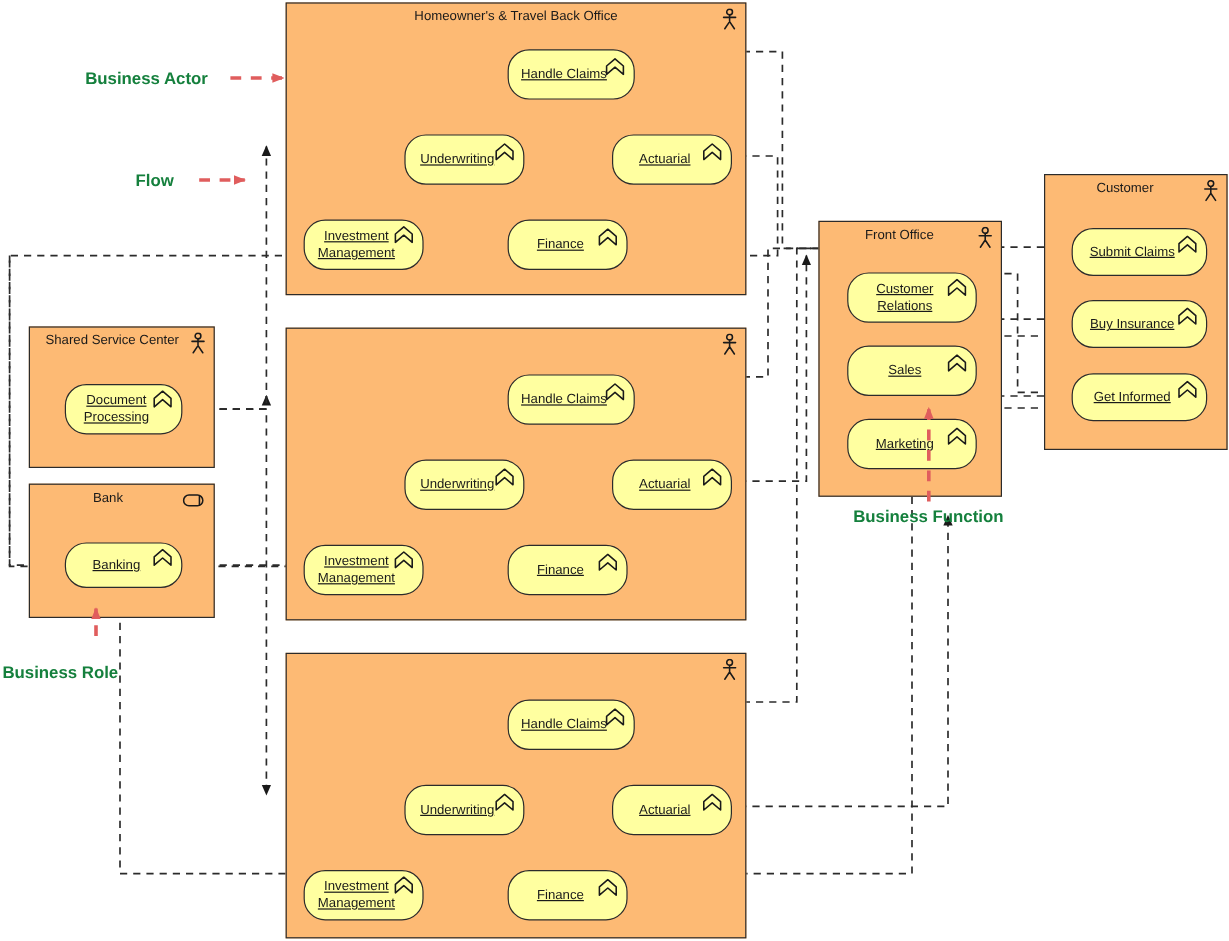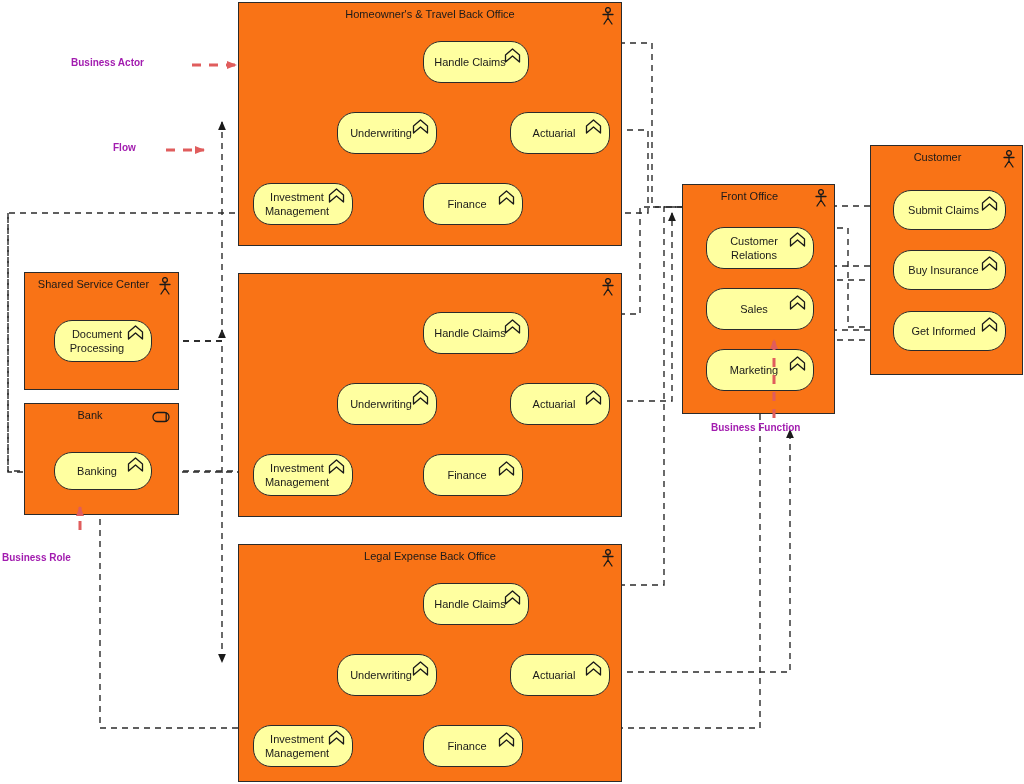--- a/index.html
+++ b/index.html
@@ -5,42 +5,42 @@
   html,body{margin:0;padding:0;background:#ffffff;}
   body{width:1024px;height:784px;position:relative;overflow:hidden;
        font-family:"Liberation Sans","DejaVu Sans",sans-serif;}
   #stage{position:absolute;left:0;top:0;width:1024px;height:784px;}
   svg.layer{position:absolute;left:0;top:0;width:1024px;height:784px;pointer-events:none;}
   svg.layer.below{z-index:1;}
   svg.layer.above{z-index:3;}
   .node{position:absolute;z-index:2;box-sizing:border-box;}
   
   .container{
-    background:#f97316;border:1px solid #2b2b2b;
+    background:#fdba74;border:1px solid #2b2b2b;
   }
   .container > .ctitle{
     position:absolute;left:0;right:0;top:5px;text-align:center;
     font-size:11px;color:#1a1a1a;line-height:13px;
     padding:0 24px;box-sizing:border-box;
   }
   .actor-icon{position:absolute;right:6px;top:4px;width:14px;height:18px;}
   .role-icon{position:absolute;right:6px;top:7px;width:20px;height:12px;}
   
   .func{
     background:#ffffa0;border:1px solid #2b2b2b;border-radius:18px;
     display:flex;align-items:center;justify-content:center;
     text-align:center;font-size:11px;color:#1a1a1a;line-height:14px;
-    box-sizing:border-box;padding:2px 20px 2px 8px;
+    box-sizing:border-box;padding:2px 20px 2px 8px;text-decoration:underline;
   }
   .func .fn-icon{position:absolute;right:7px;top:50%;margin-top:-14px;width:17px;height:15px;}
   .func.two-line .fn-icon{margin-top:-16px;}
   
   .annot{
-    position:absolute;z-index:4;color:#a21caf;font-weight:bold;
-    font-size:10px;white-space:nowrap;
+    position:absolute;z-index:4;color:#15803d;font-weight:bold;
+    font-size:14px;white-space:nowrap;
   }
 </style>
 </head>
 <body>
 
 <div id="stage">
 
   <svg class="layer below">
     <defs>
       <marker id="ah" markerWidth="9" markerHeight="9" refX="8" refY="4.5" orient="auto" markerUnits="userSpaceOnUse">
@@ -174,21 +174,20 @@
 
     <div class="node func" style="left:184px;top:180px;width:100px;height:42px;">
       <span>Finance</span>
       <svg class="fn-icon" viewBox="0 0 17 15">
         <path d="M1.5,14 L1.5,7 L8.5,1 L15.5,7 L15.5,14 L8.5,8 z" fill="none" stroke="#1a1a1a" stroke-width="1.3" stroke-linejoin="round"></path>
       </svg>
     </div>
   </div>
 
   <div class="node container" style="left:238px;top:544px;width:384px;height:238px;">
-    <div class="ctitle">Legal Expense Back Office</div>
     <svg class="actor-icon" viewBox="0 0 14 18">
       <circle cx="7" cy="3" r="2.4" fill="none" stroke="#1a1a1a" stroke-width="1.3"></circle>
       <path d="M7,5.6 L7,11 M2,7.5 L12,7.5 M7,11 L3,17 M7,11 L11,17" stroke="#1a1a1a" stroke-width="1.3" fill="none" stroke-linecap="round"></path>
     </svg>
 
     <div class="node func" style="left:184px;top:38px;width:106px;height:42px;">
       <span>Handle Claims</span>
       <svg class="fn-icon" viewBox="0 0 17 15">
         <path d="M1.5,14 L1.5,7 L8.5,1 L15.5,7 L15.5,14 L8.5,8 z" fill="none" stroke="#1a1a1a" stroke-width="1.3" stroke-linejoin="round"></path>
       </svg>

